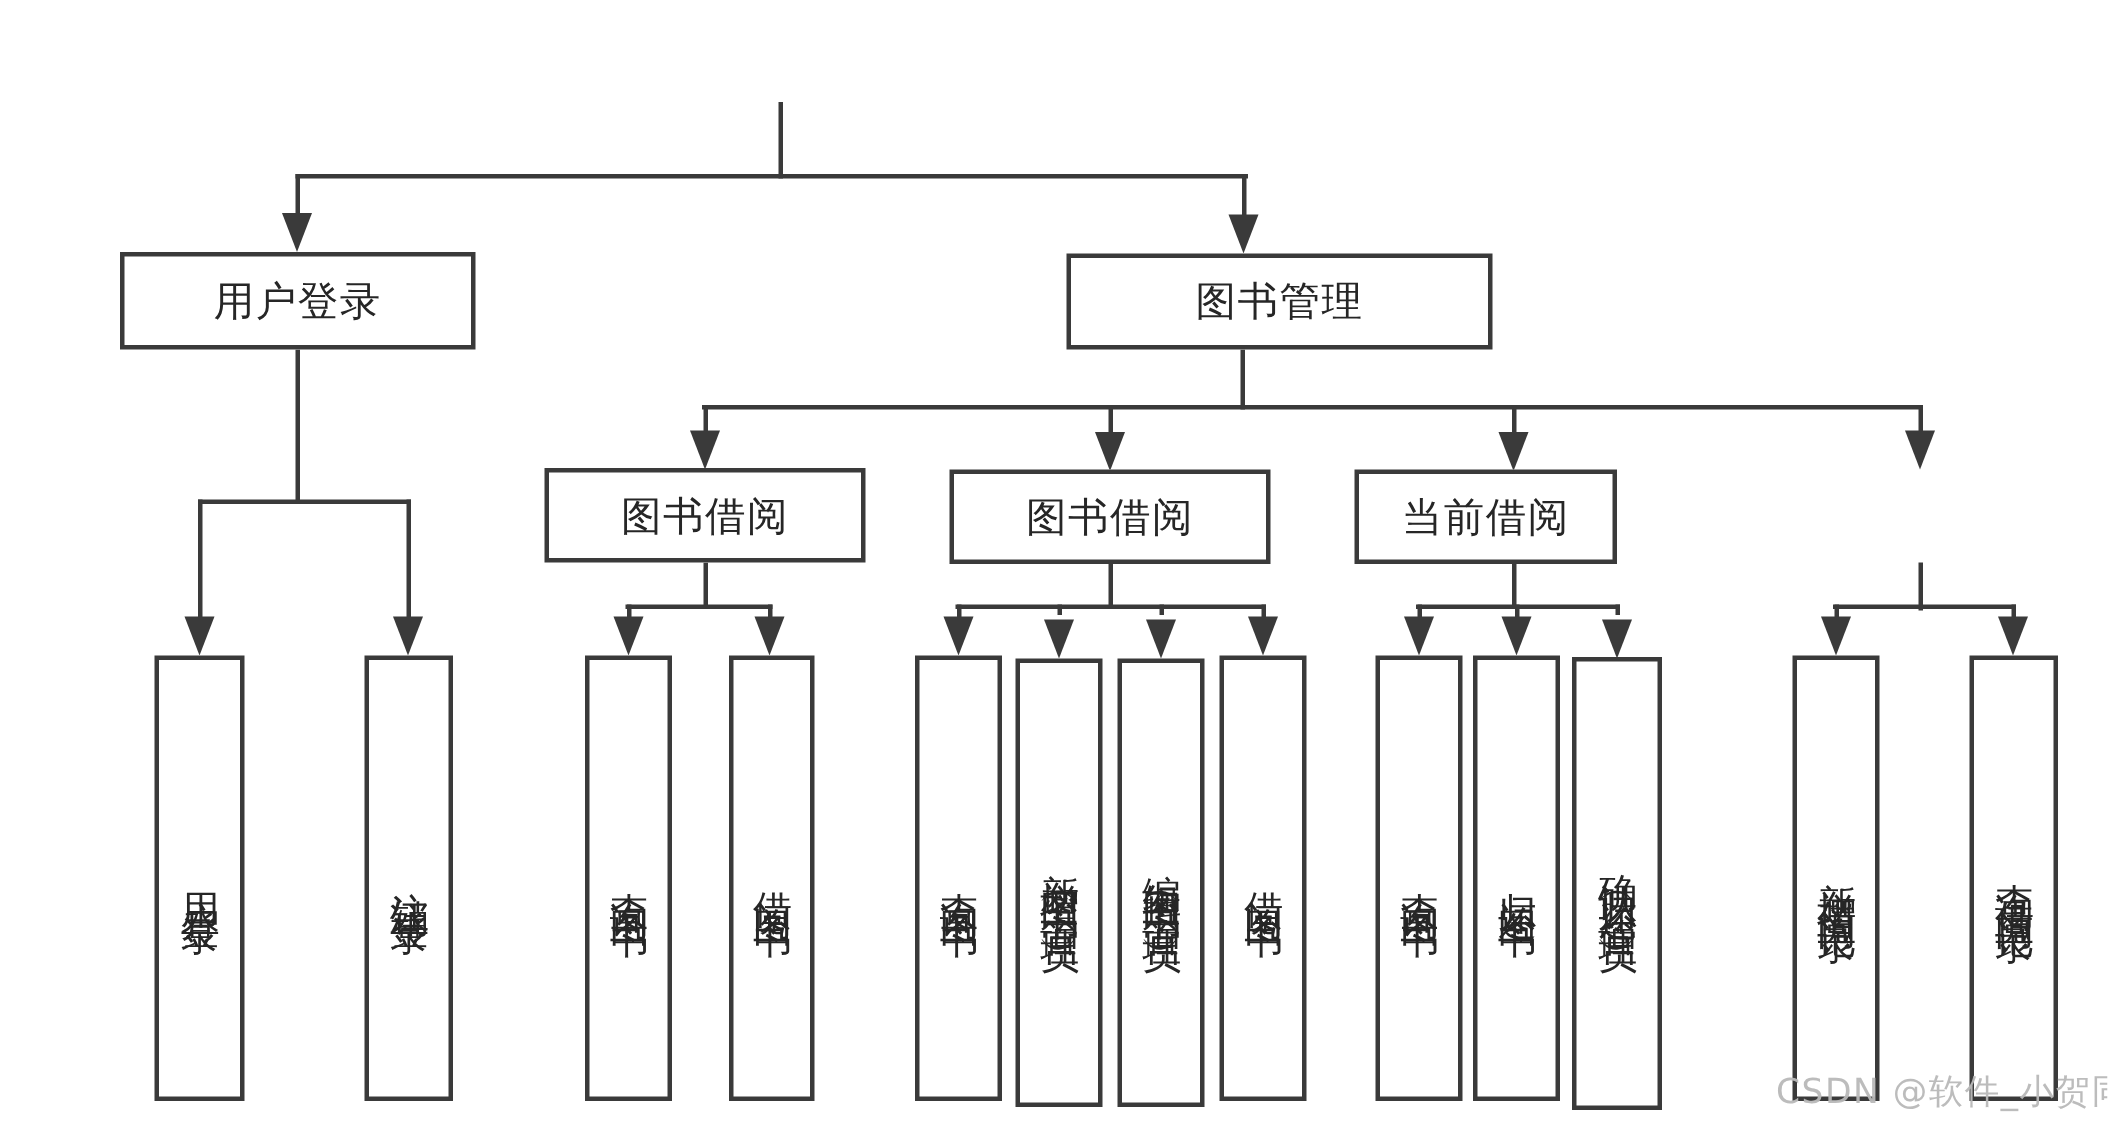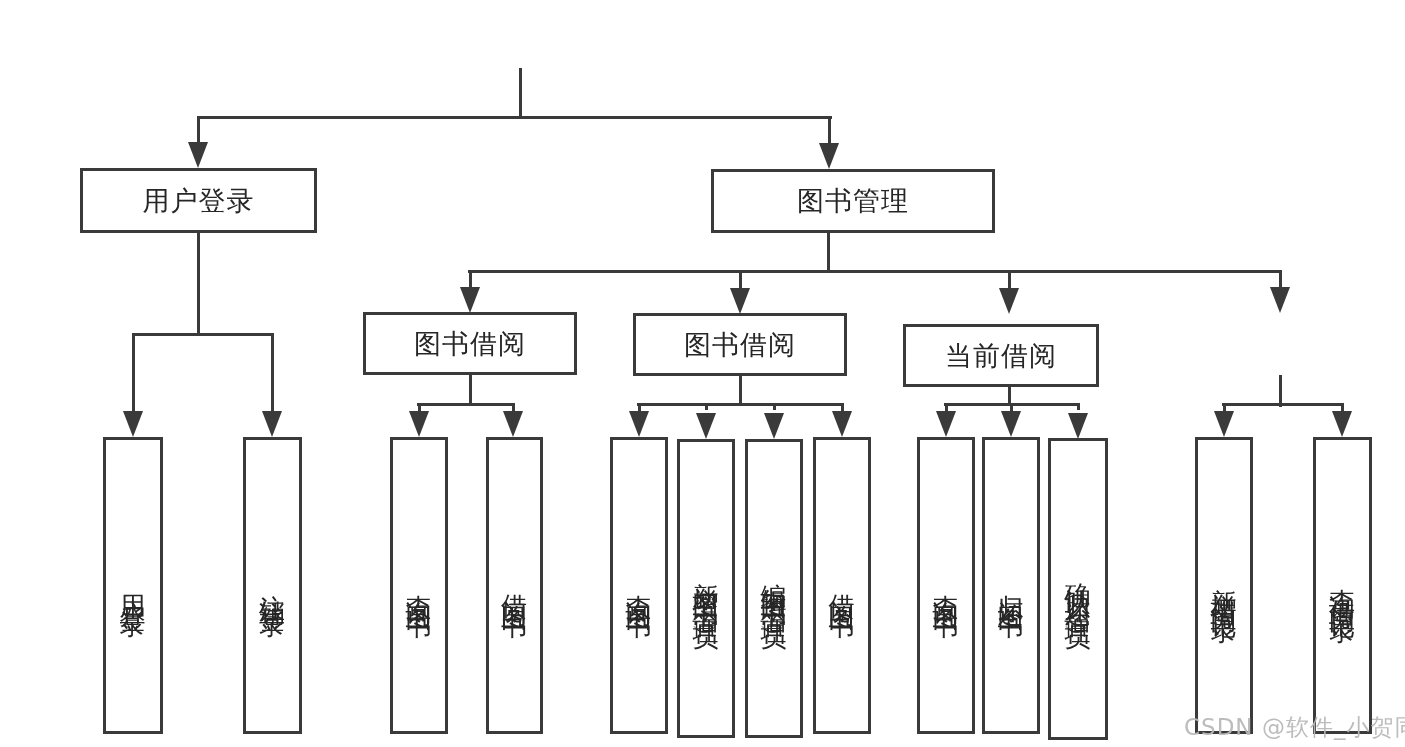--- a/index.html
+++ b/index.html
@@ -102,21 +102,21 @@
   <div class="tri" style="left:999px;top:288px"></div>
   <div class="line" style="left:1279px;top:270px;width:3px;height:20px"></div>
   <div class="tri" style="left:1270px;top:287px"></div>
 
   <div class="node" style="left:363px;top:312px;width:214px;height:63px">
     <span class="hlabel">图书借阅</span>
   </div>
   <div class="node" style="left:633px;top:313px;width:214px;height:63px">
     <span class="hlabel">图书借阅</span>
   </div>
-  <div class="node" style="left:903px;top:324px;width:196px;height:63px">
+  <div class="node" style="left:903px;top:313px;width:175px;height:63px">
     <span class="hlabel">当前借阅</span>
   </div>
 
   <div class="line" style="left:469px;top:375px;width:3px;height:31px"></div>
   <div class="line" style="left:417px;top:403px;width:98px;height:3px"></div>
   <div class="line" style="left:418px;top:403px;width:3px;height:10px"></div>
   <div class="tri" style="left:409px;top:411px"></div>
   <div class="line" style="left:512px;top:403px;width:3px;height:10px"></div>
   <div class="tri" style="left:503px;top:411px"></div>
 

